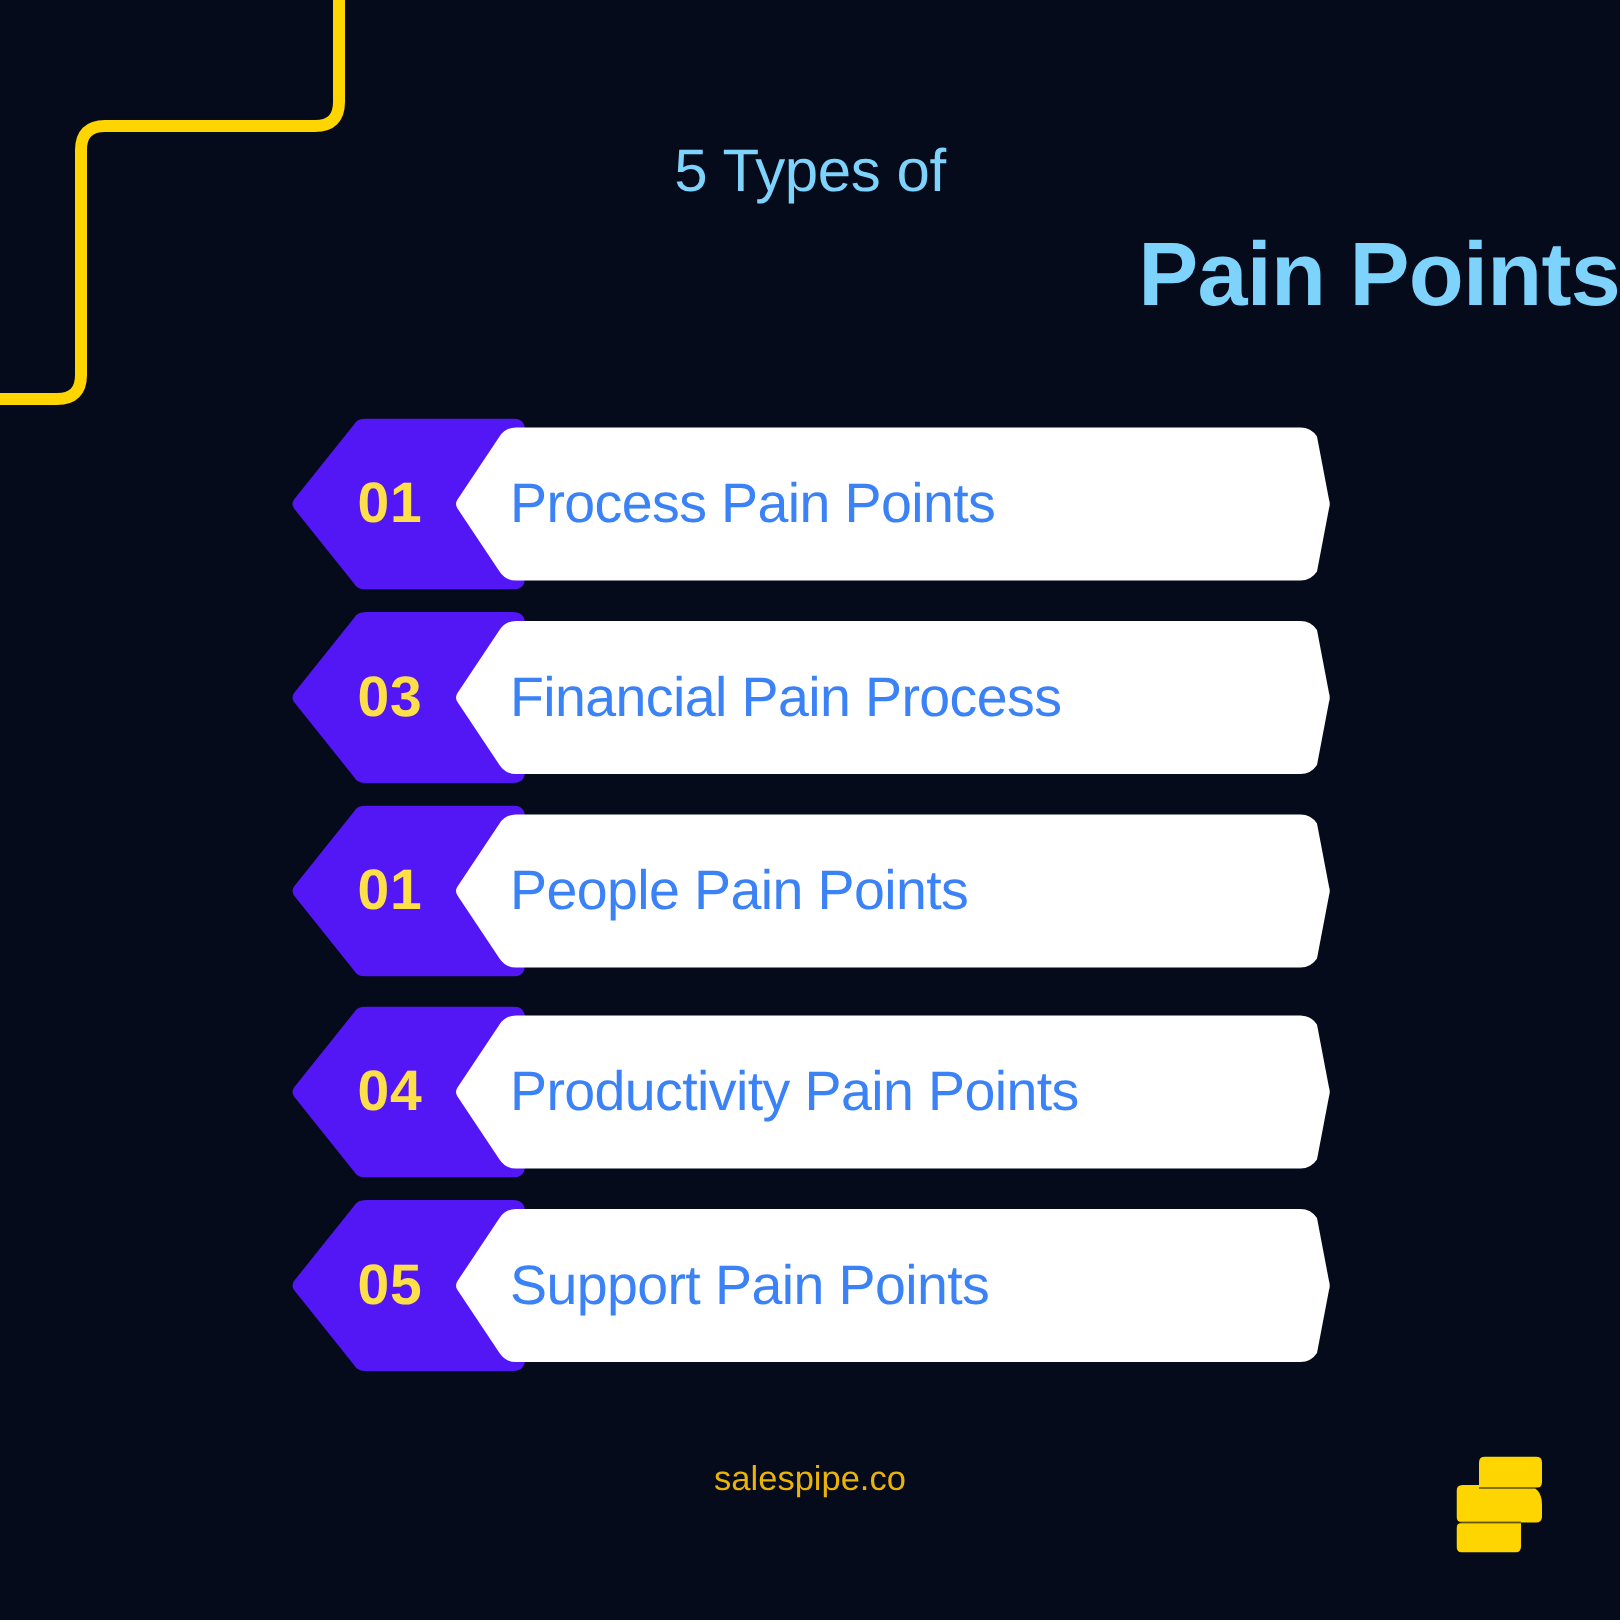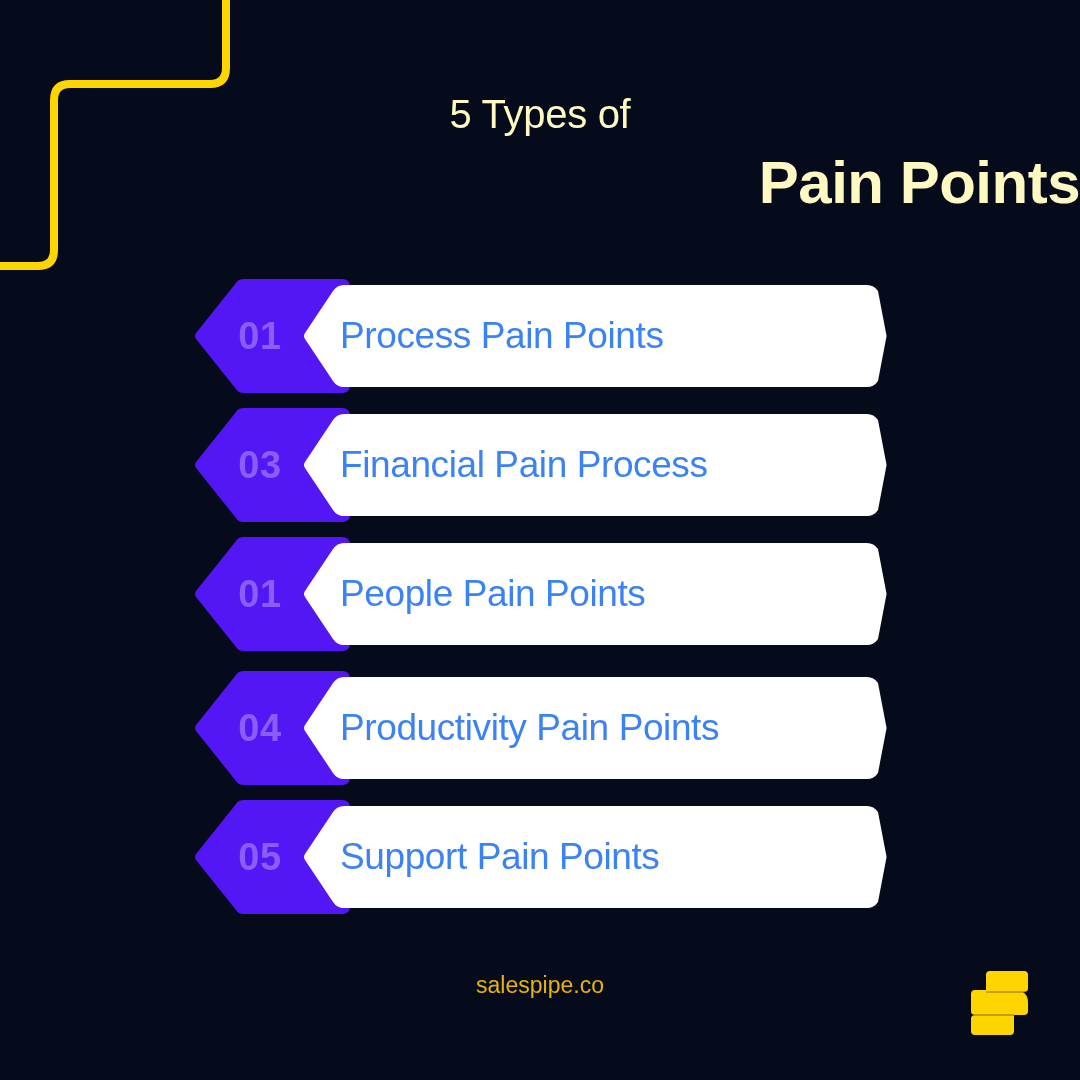--- a/index.html
+++ b/index.html
@@ -2,29 +2,29 @@
 <html><head>
 <meta charset="utf-8">
 <style>
   html, body { margin: 0; padding: 0; }
   body {
     width: 1080px; height: 1080px; overflow: hidden;
     background: #050b1a; position: relative;
     font-family: "Liberation Sans", "DejaVu Sans", sans-serif;
   }
   .deco-line { position: absolute; left: 0; top: 0; }
-  .title-wrap { position: absolute; left: 0; top: 88px; width: 1080px; text-align: center; color: #fef9c3; }
+  .title-wrap { position: absolute; left: 0; top: 88px; width: 1080px; text-align: center; color: #7dd3fc; }
   .subtitle { font-size: 40px; font-weight: 400; line-height: 52px; letter-spacing: -0.3px; }
   .title { font-size: 60px; font-weight: 700; line-height: 78px; margin-top: 4px; letter-spacing: -0.5px; text-align: right; }
   .row { position: absolute; left: 194px; width: 694px; height: 114px; }
   .row svg.shape { position: absolute; left: 0; top: 0; }
   .row .num {
     position: absolute; left: 20px; width: 92px; top: 0; height: 114px;
     display: flex; align-items: center; justify-content: center;
-    color: #8b5cf6; font-size: 38px; font-weight: 700; letter-spacing: 0.5px;
+    color: #fde047; font-size: 38px; font-weight: 700; letter-spacing: 0.5px;
   }
   .row .label {
     position: absolute; left: 146px; top: 0; height: 114px;
     display: flex; align-items: center;
     color: #3b82f6; font-size: 37px; font-weight: 400; letter-spacing: -0.4px;
   }
   .footer {
     position: absolute; left: 0; width: 1080px; top: 972px;
     text-align: center; color: #eab308; font-size: 23px;
   }

